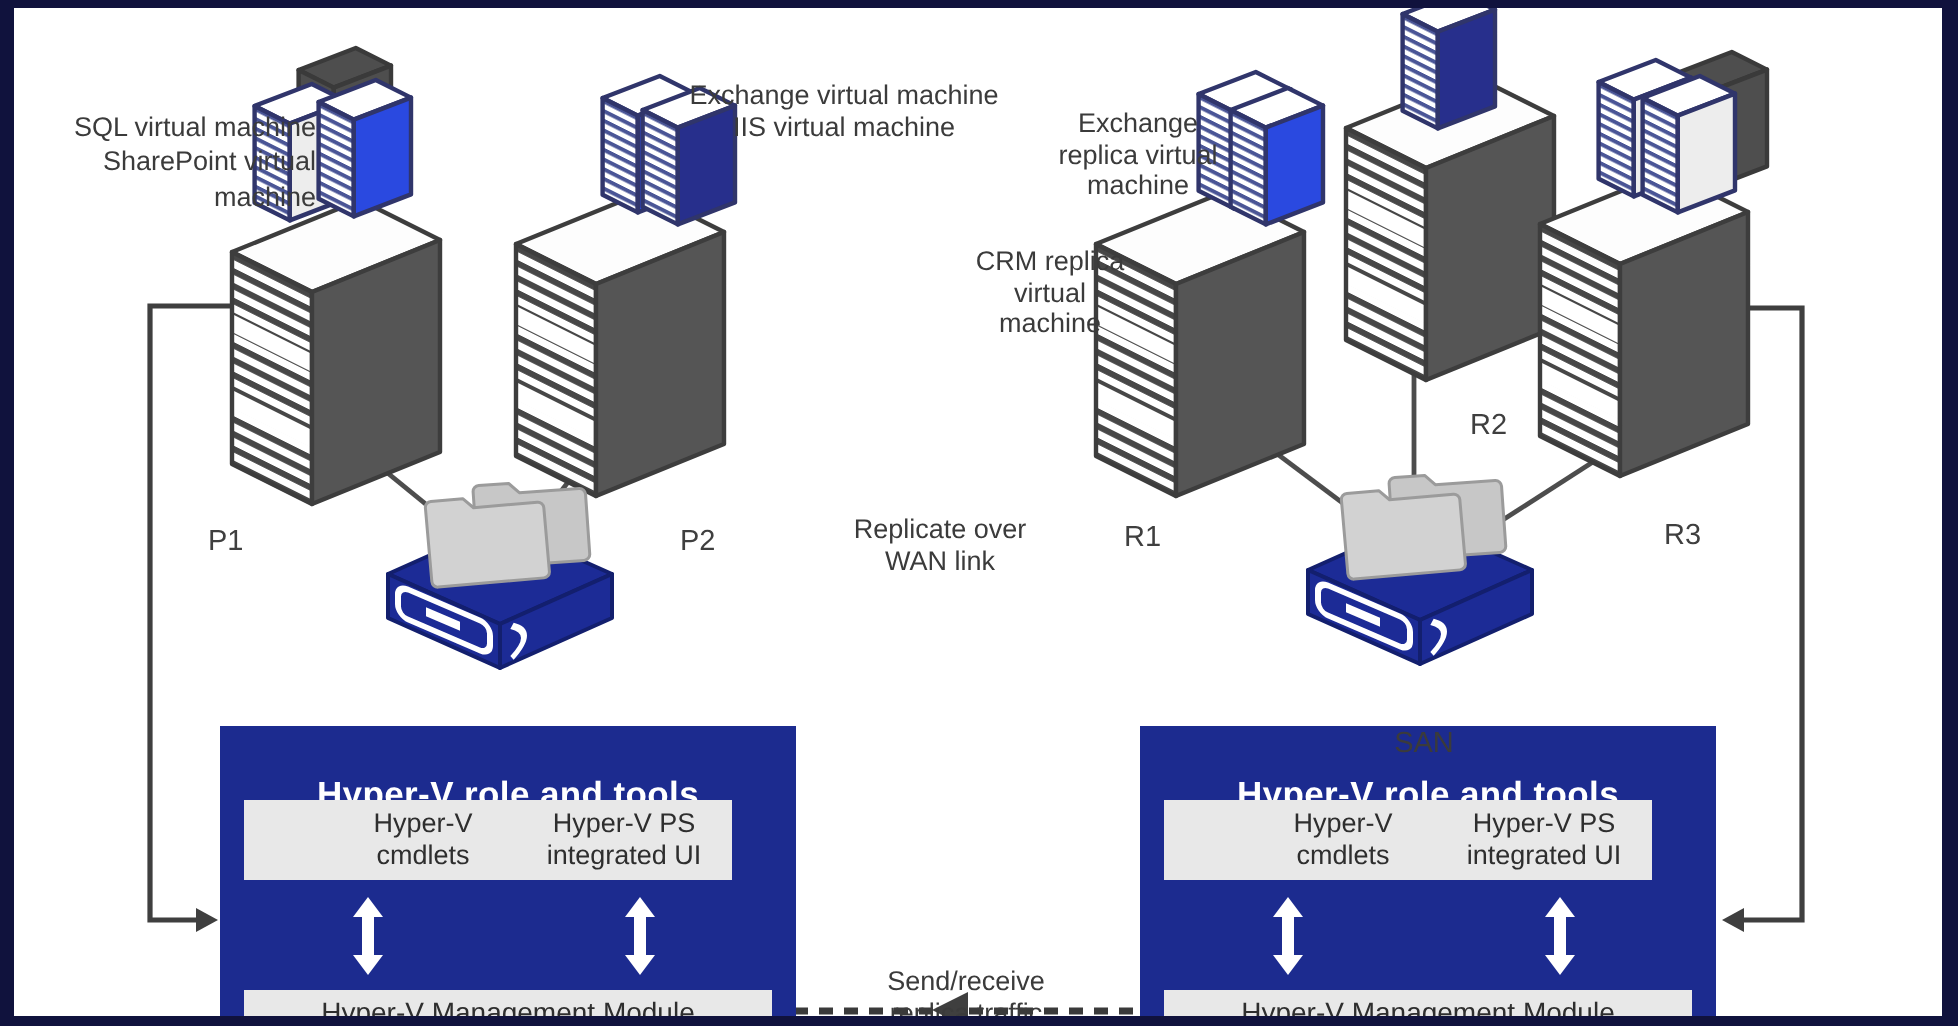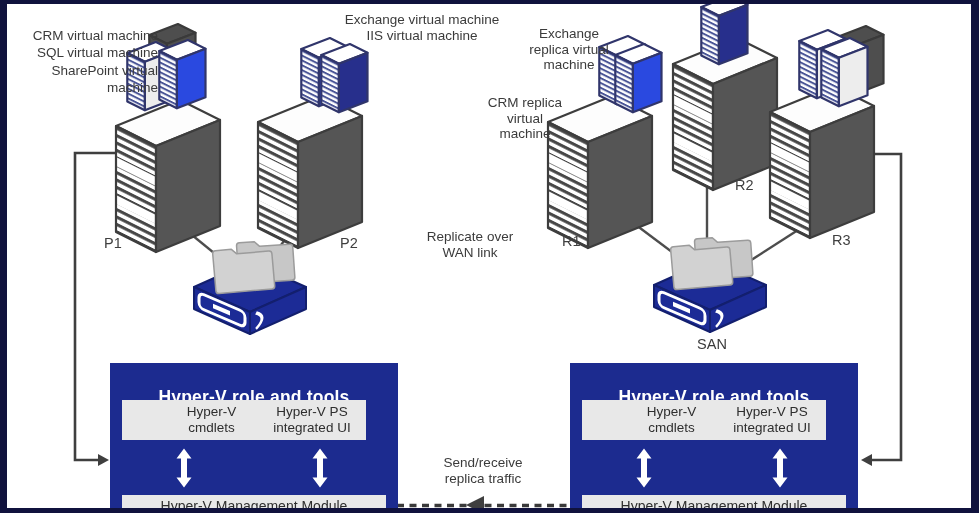--- a/index.html
+++ b/index.html
@@ -60,21 +60,21 @@
   .hv-sub.s1{left:12px;width:131px;padding-left:24px;}
   .hv-sub.s2{left:148px;width:108px;}
   .hv-arrow{position:absolute;top:84px;width:20px;height:42px;}
   .hv-arrow.a1{left:64px;} .hv-arrow.a2{left:200px;}
   .hv-mgmt{
     position:absolute;left:12px;top:132px;width:264px;height:34px;background:#e8e8e8;
     text-align:center;font-size:14px;color:#2e2e2e;padding-top:3px;box-sizing:border-box;
   }
 
   
-  .lbl{position:absolute;z-index:20;font-size:13.5px;line-height:1.16;color:#3b3b3b;}
+  .lbl{position:absolute;z-index:20;font-size:13.5px;line-height:1.16;color:#3b3b3b;margin-top:28px;}
   .lbl.center{text-align:center;}
   .lbl.stack-right{text-align:right;line-height:1.28;}
   .lbl.stack-right span{display:block;}
   .lbl.center span{display:block;}
   .lbl.host{font-size:14.5px;color:#3f3f3f;}
 </style>
 </head>
 <body>
 
 <div class="stage">
@@ -214,21 +214,20 @@
     <svg class="hv-arrow a1" viewBox="0 0 20 41">
       <path d="M10 1 L17.5 11 L13 11 L13 30 L17.5 30 L10 40 L2.5 30 L7 30 L7 11 L2.5 11 Z" fill="#ffffff"></path>
     </svg>
     <svg class="hv-arrow a2" viewBox="0 0 20 41">
       <path d="M10 1 L17.5 11 L13 11 L13 30 L17.5 30 L10 40 L2.5 30 L7 30 L7 11 L2.5 11 Z" fill="#ffffff"></path>
     </svg>
     <div class="hv-mgmt">Hyper-V Management Module</div>
   </div>
 
   <div class="lbl stack-right" style="left:8px;top:27px;width:150px">
-    <span>CRM virtual machine</span>
     <span>SQL virtual machine</span>
     <span>SharePoint virtual machine</span>
   </div>
 
   <div class="lbl center" style="left:336px;top:12px;width:172px">
     <span>Exchange virtual machine</span>
     <span>IIS virtual machine</span>
   </div>
 
   <div class="lbl center" style="left:482px;top:95px;width:86px">CRM replica virtual machine</div>

